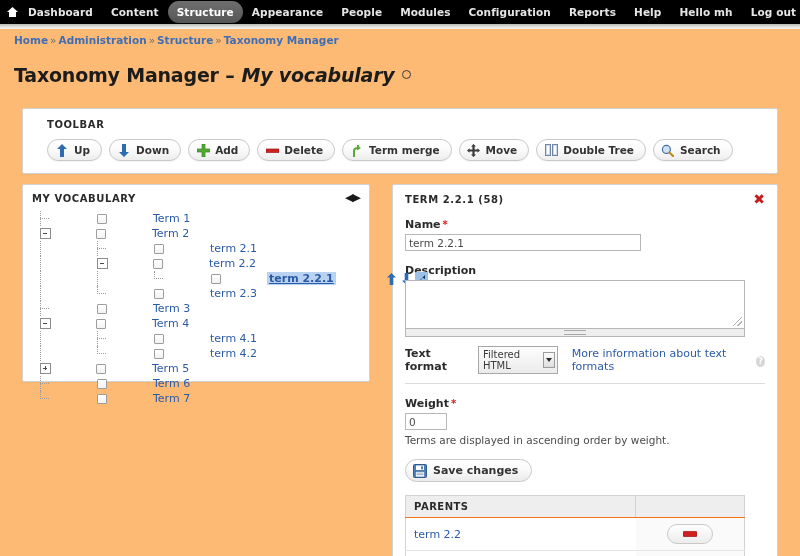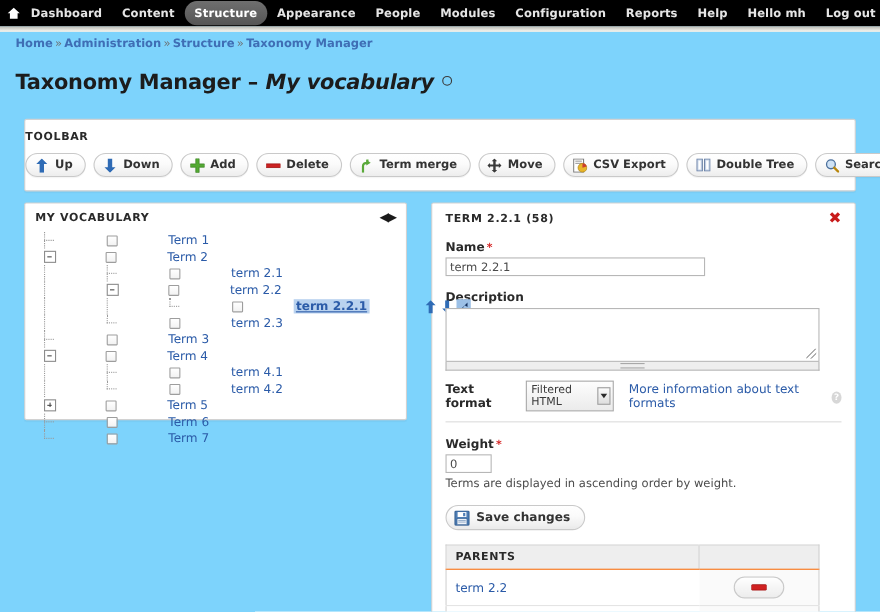--- a/index.html
+++ b/index.html
@@ -58,21 +58,21 @@
   .abar-right {
     margin-left: auto;
     display: flex;
     align-items: center;
     height: 24px;
   }
 
   
   #page {
     padding: 0 14px;
-    background: #7dd3fc;
+    background: #fdba74;
     height: 532px;
     box-sizing: border-box;
   }
   #breadcrumb {
     padding: 10px 0 2px 0;
     font-size: 10.5px;
     color: #3f6eb5;
     font-weight: bold;
   }
   #breadcrumb a {
@@ -120,21 +120,21 @@
     font-size: 10px;
     font-weight: bold;
     color: #2a2a2a;
     letter-spacing: .6px;
     text-transform: uppercase;
   }
 
   
   #toolbar-panel {
     margin: 0 8px;
-    padding: 10px 12px 12px 0;
+    padding: 10px 12px 12px 24px;
   }
   #toolbar-buttons {
     display: flex;
     gap: 7px;
     margin-top: 9px;
     flex-wrap: nowrap;
   }
   .tbtn {
     display: inline-flex;
     align-items: center;
@@ -611,32 +611,20 @@
 
       <div class="tbtn">
         <span class="tbtn-ico">
           <svg width="13" height="13" viewBox="0 0 13 13">
             <path d="M6.5 0 L9 2.5 H7.6 V5.6 H10.5 V4.2 L13 6.5 L10.5 8.8 V7.4 H7.6 V10.5 H9 L6.5 13 L4 10.5 H5.4 V7.4 H2.5 V8.8 L0 6.5 L2.5 4.2 V5.6 H5.4 V2.5 H4 Z" fill="#3a3a3a"></path>
           </svg>
         </span>
         <span>Move</span>
       </div>
 
-      <div class="tbtn">
-        <span class="tbtn-ico">
-          <svg width="13" height="13" viewBox="0 0 13 13">
-            <rect x="0.5" y="0.5" width="9" height="12" fill="#ffffff" stroke="#7d7d7d"></rect>
-            <rect x="2" y="2" width="6" height="1" fill="#9c9c9c"></rect>
-            <rect x="2" y="4" width="6" height="1" fill="#9c9c9c"></rect>
-            <circle cx="8.5" cy="8.5" r="4" fill="#e8b52a" stroke="#a97f10" stroke-width="0.6"></circle>
-            <path d="M8.5 8.5 L8.5 4.5 A4 4 0 0 1 12.3 7.3 Z" fill="#cc3d2e"></path>
-          </svg>
-        </span>
-        <span>CSV Export</span>
-      </div>
 
       <div class="tbtn">
         <span class="tbtn-ico">
           <svg width="13" height="12" viewBox="0 0 13 12">
             <rect x="0.5" y="0.5" width="5" height="11" fill="#cbd8ea" stroke="#6f85a8"></rect>
             <rect x="7.5" y="0.5" width="5" height="11" fill="#cbd8ea" stroke="#6f85a8"></rect>
             <rect x="2" y="2" width="2" height="8" fill="#ffffff"></rect>
             <rect x="9" y="2" width="2" height="8" fill="#ffffff"></rect>
           </svg>
         </span>

